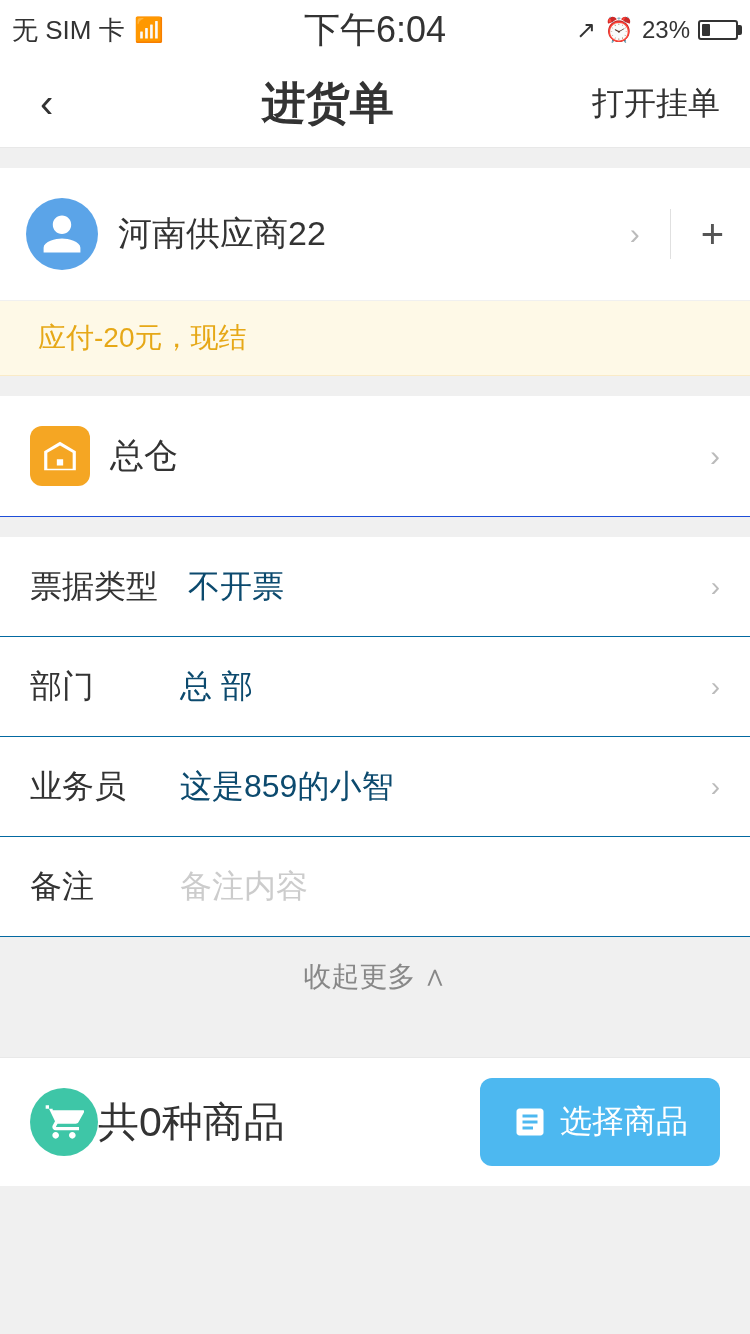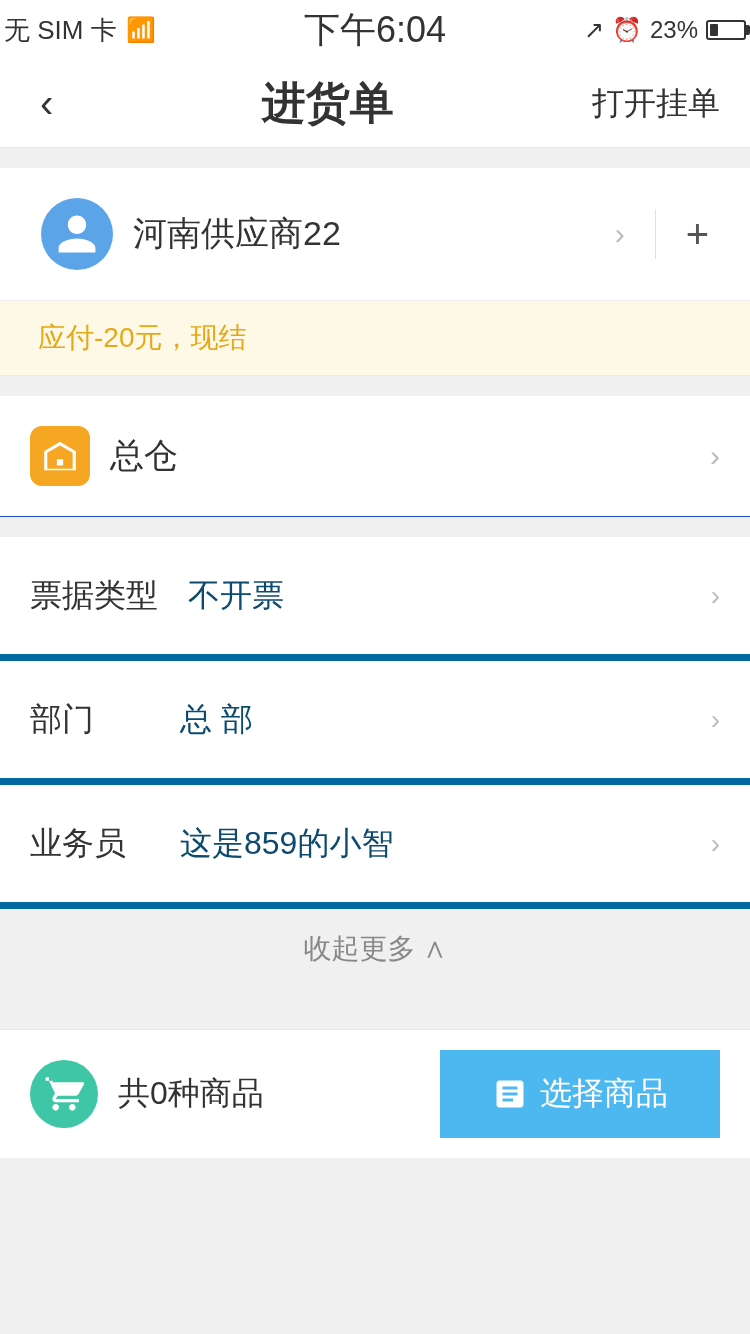--- a/index.html
+++ b/index.html
@@ -14,21 +14,21 @@
     }
 
     
     .status-bar {
       width: 100%;
       height: 60px;
       background: #fff;
       display: flex;
       align-items: center;
       justify-content: space-between;
-      padding: 0 4px;
+      padding: 0 12px;
       font-size: 26px;
       color: #333;
     }
     .status-left {
       display: flex;
       align-items: center;
       gap: 10px;
     }
     .status-center {
       font-size: 36px;
@@ -111,21 +111,21 @@
     
     .card-section {
       background: #fff;
       margin-bottom: 0;
     }
 
     
     .supplier-row {
       display: flex;
       align-items: center;
-      padding: 30px 41px;
+      padding: 30px 26px;
       background: #fff;
       border-bottom: 1px solid #f0f0f0;
     }
     .supplier-avatar {
       width: 72px;
       height: 72px;
       border-radius: 50%;
       background: #5ba4e8;
       display: flex;
       align-items: center;
@@ -205,23 +205,23 @@
       font-size: 34px;
       color: #333;
       margin-left: 20px;
     }
 
     
     .form-row {
       display: flex;
       align-items: center;
       padding: 0 30px;
-      height: 124px;
-      background: #fff;
-      border-bottom: 7px solid #0369a1;
+      height: 100px;
+      background: #fff;
+      border-bottom: 1px solid #0369a1;
     }
     .form-label {
       font-size: 32px;
       color: #333;
       min-width: 120px;
       flex-shrink: 0;
     }
     .form-value {
       flex: 1;
       font-size: 32px;
@@ -268,30 +268,29 @@
       justify-content: center;
       flex-shrink: 0;
     }
     .product-cart-icon svg {
       width: 40px;
       height: 40px;
       fill: #fff;
     }
     .product-count {
       flex: 1;
-      font-size: 32px;
-      color: #333;
-      margin-left: 20px;
+      font-size: 41px;
+      color: #333;
     }
     .select-product-btn {
       background: #4db8f0;
       color: #fff;
       border: none;
-      border-radius: 0;
-      padding: 22px 52px;
+      border-radius: 12px;
+      padding: 22px 32px;
       font-size: 32px;
       display: flex;
       align-items: center;
       gap: 12px;
       cursor: pointer;
     }
     .select-product-btn svg {
       width: 36px;
       height: 36px;
       fill: #fff;
@@ -373,20 +372,24 @@
     <span class="form-value">总 部</span>
     <span class="form-chevron">›</span>
   </div>
 
   <div class="form-row">
     <span class="form-label">业务员</span>
     <span class="form-value">这是859的小智</span>
     <span class="form-chevron">›</span>
   </div>
 
+  <div class="form-row">
+    <span class="form-label">备注</span>
+    <span class="form-value form-placeholder">备注内容</span>
+  </div>
 </div>
 
 <div class="collapse-row">
   <span>收起更多 ∧</span>
 </div>
 
 <div class="section-gap"></div>
 
 <div class="product-bar">
   <div class="product-cart-icon">

